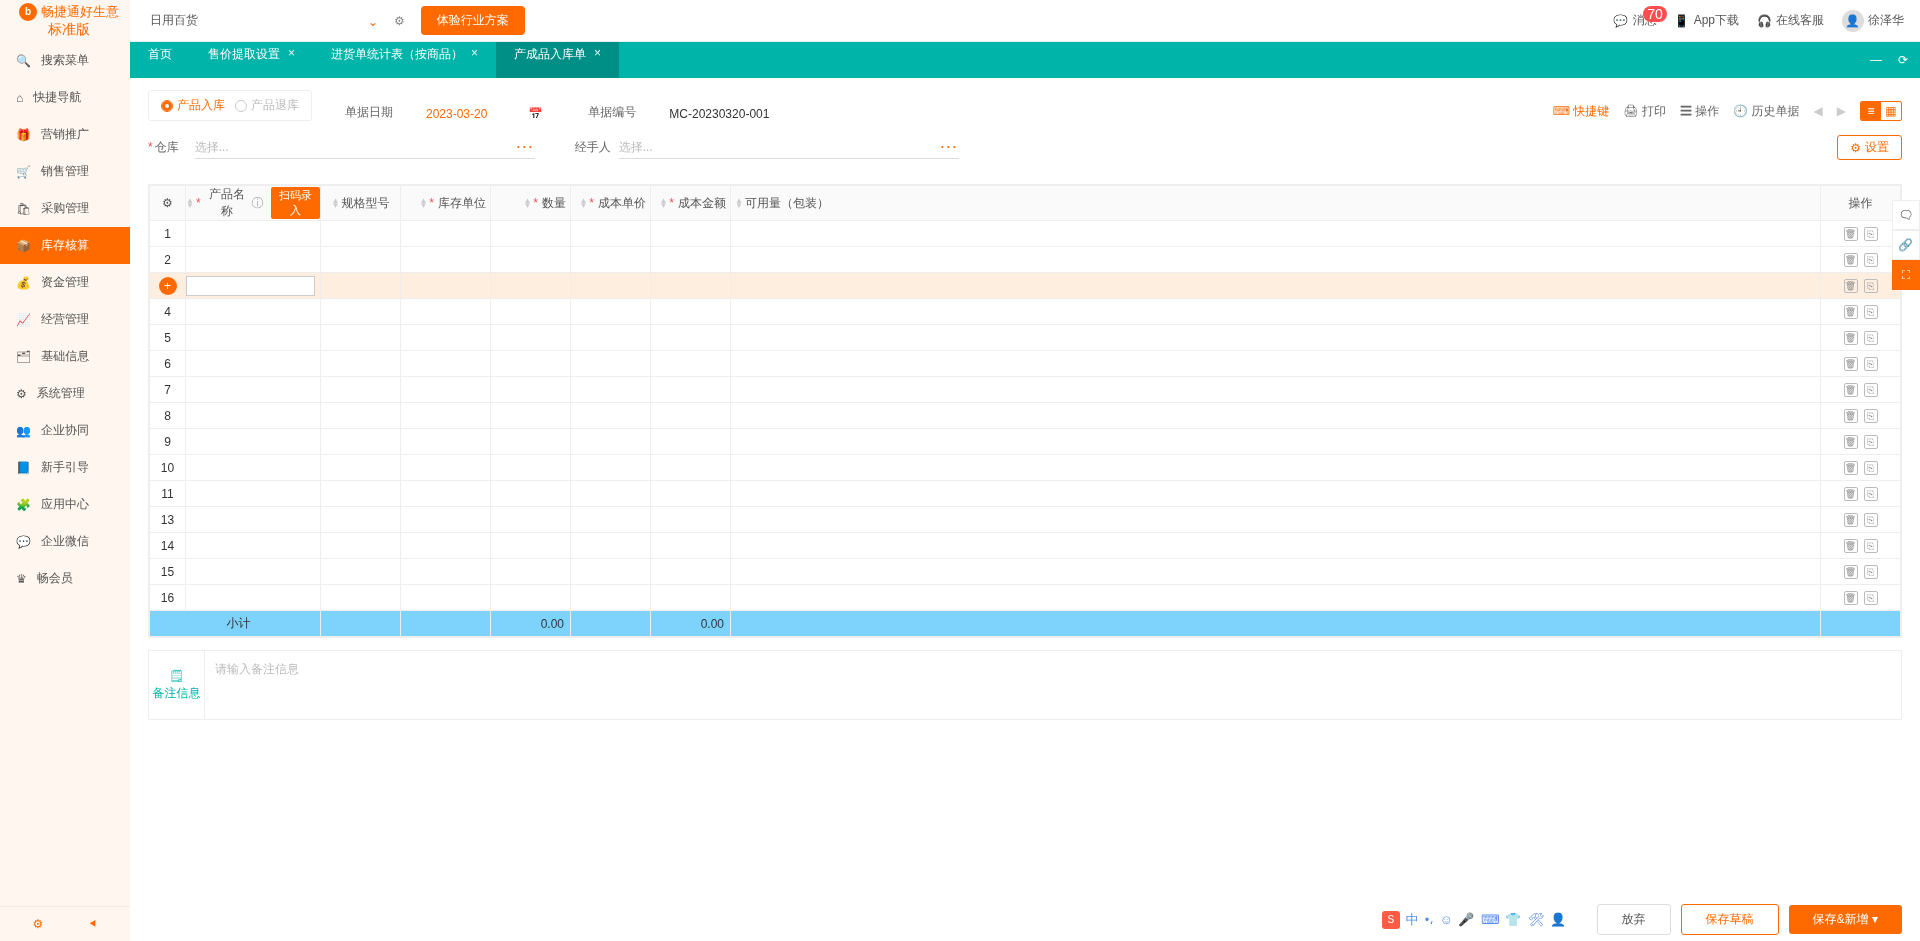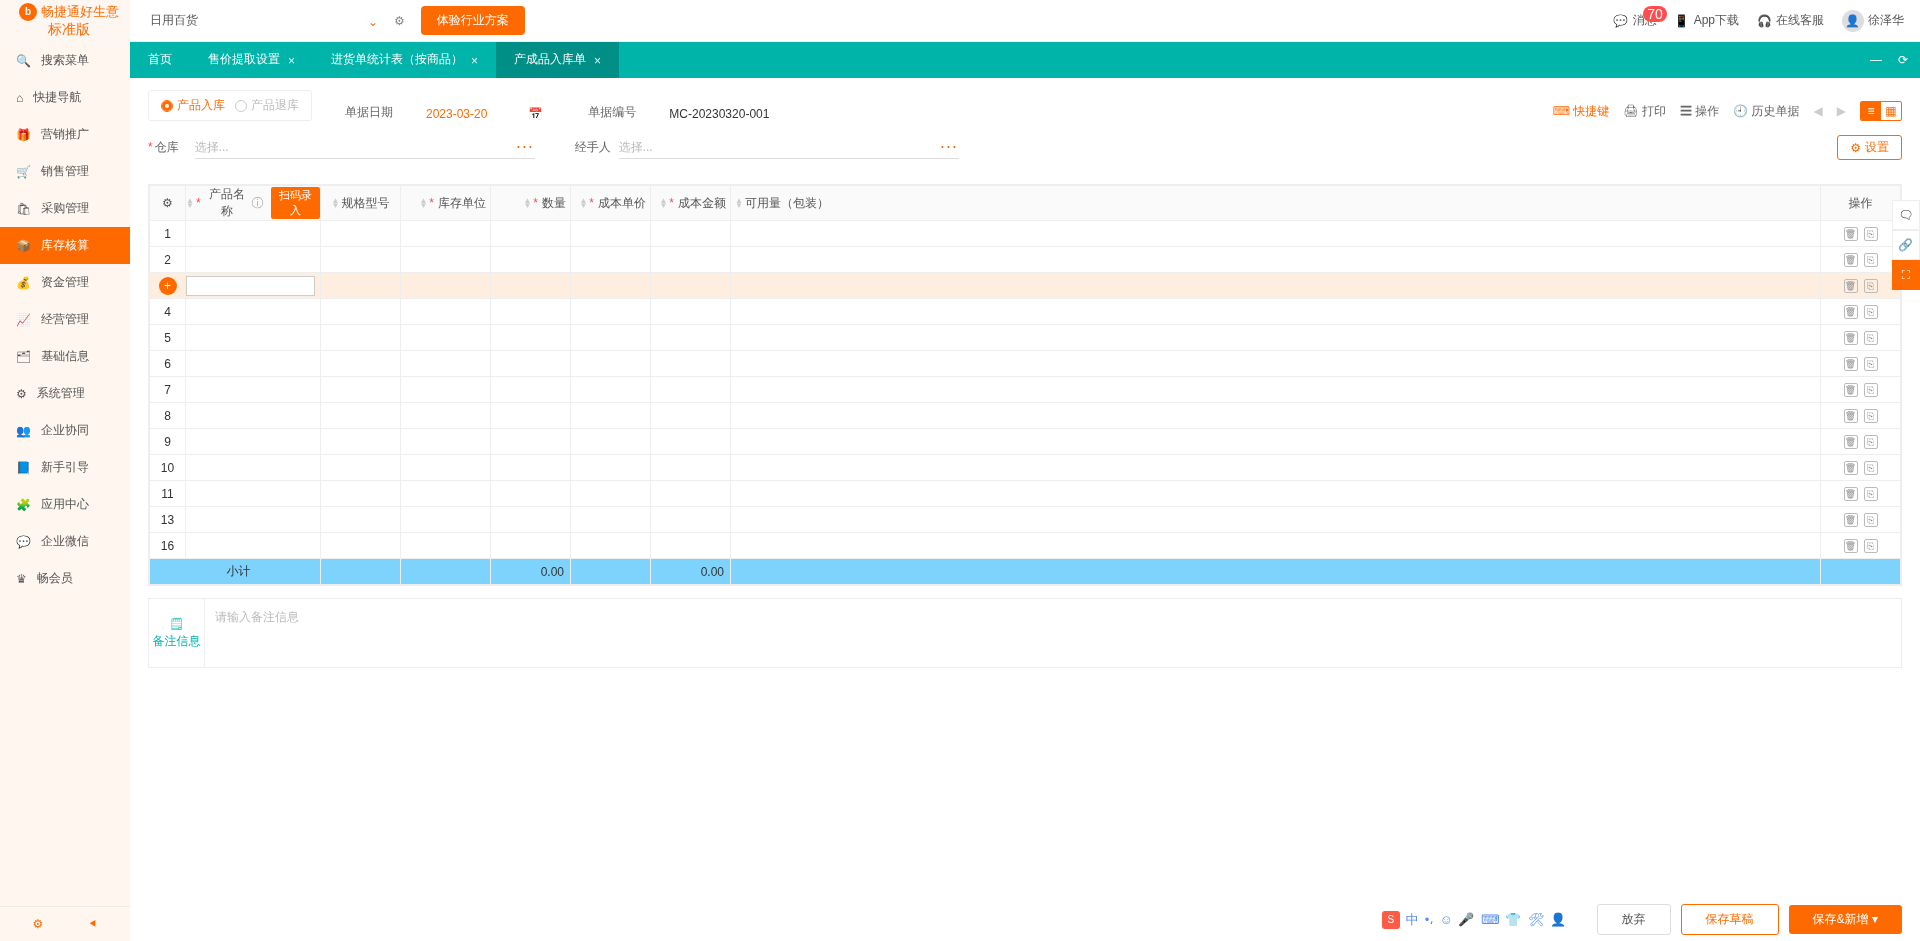--- a/index.html
+++ b/index.html
@@ -23,21 +23,21 @@
 .container { display: flex; height: calc(100vh - 42px); }
 .sidebar { width: 130px; background: #fef6ef; display: flex; flex-direction: column; }
 .sidebar-item { display: flex; align-items: center; gap: 10px; padding: 10px 16px; color: #555; cursor: pointer; }
 .sidebar-item.active { background: #ff6a00; color: #fff; }
 .sidebar-bottom { margin-top: auto; display: flex; justify-content: space-around; padding: 10px; border-top: 1px solid rgba(0,0,0,0.05); }
 .sidebar-bottom span { color: #ff6a00; }
 
 
 .main { flex: 1; display: flex; flex-direction: column; overflow: hidden; position: relative; }
 .tabs-bar { height: 36px; background: #00b4aa; display: flex; align-items: center; color: #fff; }
-.tab { padding: 10px 18px; height: 100%; display: flex; align-items: flex-end; gap: 8px; cursor: pointer; }
+.tab { padding: 4px 18px; height: 100%; display: flex; align-items: flex-start; gap: 8px; cursor: pointer; }
 .tab.active { background: #008f87; }
 .tab-close { font-size: 12px; opacity: 0.9; }
 .tabs-right { margin-left: auto; display: flex; gap: 8px; padding: 0 8px; }
 .tabs-right span { padding: 2px 4px; cursor: pointer; }
 
 
 .form-area { background: #fff; padding: 12px 18px; }
 .form-header { display: flex; align-items: flex-end; gap: 33px; }
 .radio-group { display: flex; align-items: center; gap: 10px; border: 1px solid #eee; border-radius: 3px; padding: 6px 12px; }
 .radio-opt { display: flex; align-items: center; gap: 4px; }
@@ -472,20 +472,42 @@
               <td></td>
               <td></td>
               <td></td>
               <td></td>
               <td></td>
               <td></td>
               <td></td>
               <td><span class="op-icon">🗑</span><span class="op-icon">⎘</span></td>
             </tr>
             <tr>
+              <td>14</td>
+              <td></td>
+              <td></td>
+              <td></td>
+              <td></td>
+              <td></td>
+              <td></td>
+              <td></td>
+              <td><span class="op-icon">🗑</span><span class="op-icon">⎘</span></td>
+            </tr>
+            <tr>
+              <td>15</td>
+              <td></td>
+              <td></td>
+              <td></td>
+              <td></td>
+              <td></td>
+              <td></td>
+              <td></td>
+              <td><span class="op-icon">🗑</span><span class="op-icon">⎘</span></td>
+            </tr>
+            <tr>
               <td>16</td>
               <td></td>
               <td></td>
               <td></td>
               <td></td>
               <td></td>
               <td></td>
               <td></td>
               <td><span class="op-icon">🗑</span><span class="op-icon">⎘</span></td>
             </tr>

